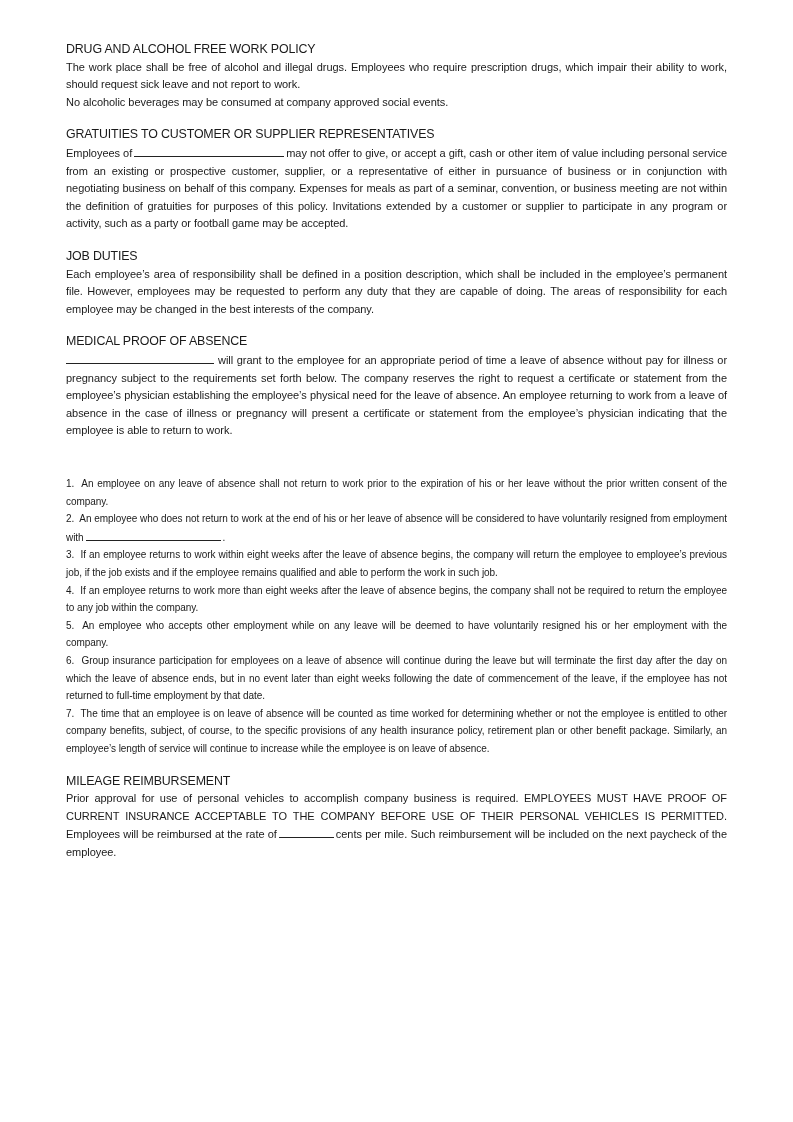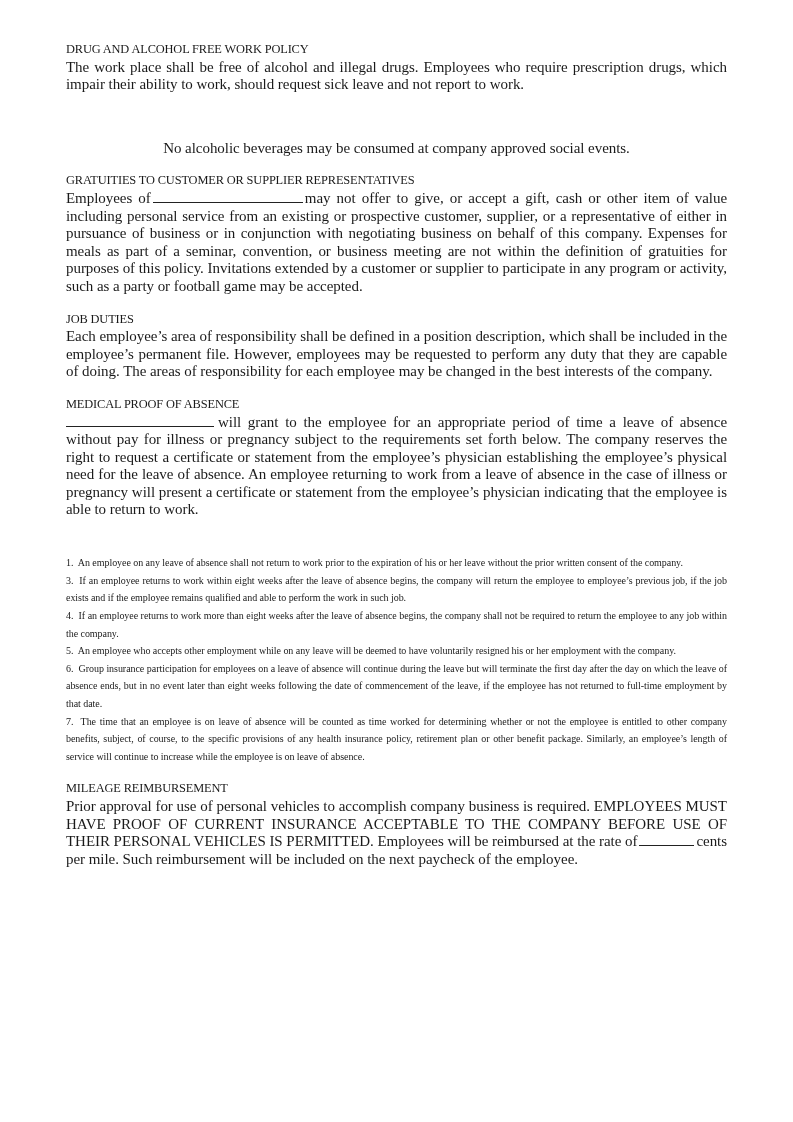--- a/index.html
+++ b/index.html
@@ -17,46 +17,44 @@
   .page {
     position: relative;
     width: 793px;
     height: 1122px;
     background: #ffffff;
     box-sizing: border-box;
     padding: 41px 66px 0 66px;
   }
   .doc-body {
     width: 661px;
-    font-family: Liberation Serif, serif;
   }
   .section {
     margin: 0 0 15px 0;
   }
   .section:last-child { margin-bottom: 16px; }
 
   .heading {
     font-size: 12.4px;
     line-height: 17.6px;
     letter-spacing: -0.15px;
     text-align: left;
     white-space: nowrap;
     margin: 0;
   }
   p.para {
-    font-size: 15px;
+    font-size: 11px;
     line-height: 17.6px;
     text-align: justify;
     text-justify: inter-word;
     margin: 0;
     letter-spacing: -0.05px;
   }
   p.para.nojust {
-    text-align: center;
-    margin-top: 46px;
+    text-align: left;
   }
   .listitem {
     font-size: 10px;
     line-height: 17.6px;
     text-align: justify;
     margin: 0;
     letter-spacing: -0.05px;
   }
 
   
@@ -107,20 +105,21 @@
       <p class="para"><span class="blank-lead"></span><span>will grant to the employee for an appropriate period of time a leave of absence without pay for illness or pregnancy subject to the requirements set forth below. The company reserves the right to request a certificate or statement from the employee’s physician establishing the employee’s physical need for the leave of absence. An employee returning to work from a leave of absence in the case of illness or pregnancy will present a certificate or statement from the employee’s physician indicating that the employee is able to return to work.</span></p>
 
       <div class="spacer-line"></div>
 
 
       <div class="spacer-line"></div>
 
 
       <div class="listitem"><span>1.</span>&nbsp; <span>An employee on any leave of absence shall not return to work prior to the expiration of his or her leave without the prior written consent of the company.</span></div>
 
+      <div class="listitem"><span>2.</span>&nbsp; <span>An employee who does not return to work at the end of his or her leave of absence will be considered to have voluntarily resigned from employment with</span><span class="blank w-med"></span><span>.</span></div>
 
       <div class="listitem"><span>3.</span>&nbsp; <span>If an employee returns to work within eight weeks after the leave of absence begins, the company will return the employee to employee’s previous job, if the job exists and if the employee remains qualified and able to perform the work in such job.</span></div>
 
       <div class="listitem"><span>4.</span>&nbsp; <span>If an employee returns to work more than eight weeks after the leave of absence begins, the company shall not be required to return the employee to any job within the company.</span></div>
 
       <div class="listitem"><span>5.</span>&nbsp; <span>An employee who accepts other employment while on any leave will be deemed to have voluntarily resigned his or her employment with the company.</span></div>
 
       <div class="listitem"><span>6.</span>&nbsp; <span>Group insurance participation for employees on a leave of absence will continue during the leave but will terminate the first day after the day on which the leave of absence ends, but in no event later than eight weeks following the date of commencement of the leave, if the employee has not returned to full-time employment by that date.</span></div>
 
       <div class="listitem"><span>7.</span>&nbsp; <span>The time that an employee is on leave of absence will be counted as time worked for determining whether or not the employee is entitled to other company benefits, subject, of course, to the specific provisions of any health insurance policy, retirement plan or other benefit package. Similarly, an employee’s length of service will continue to increase while the employee is on leave of absence.</span></div>

